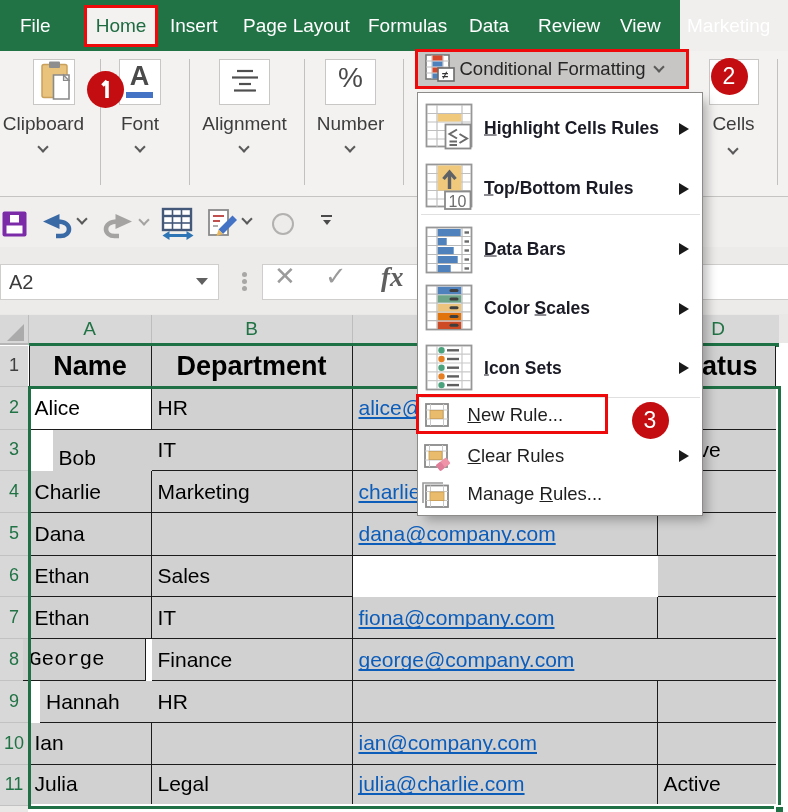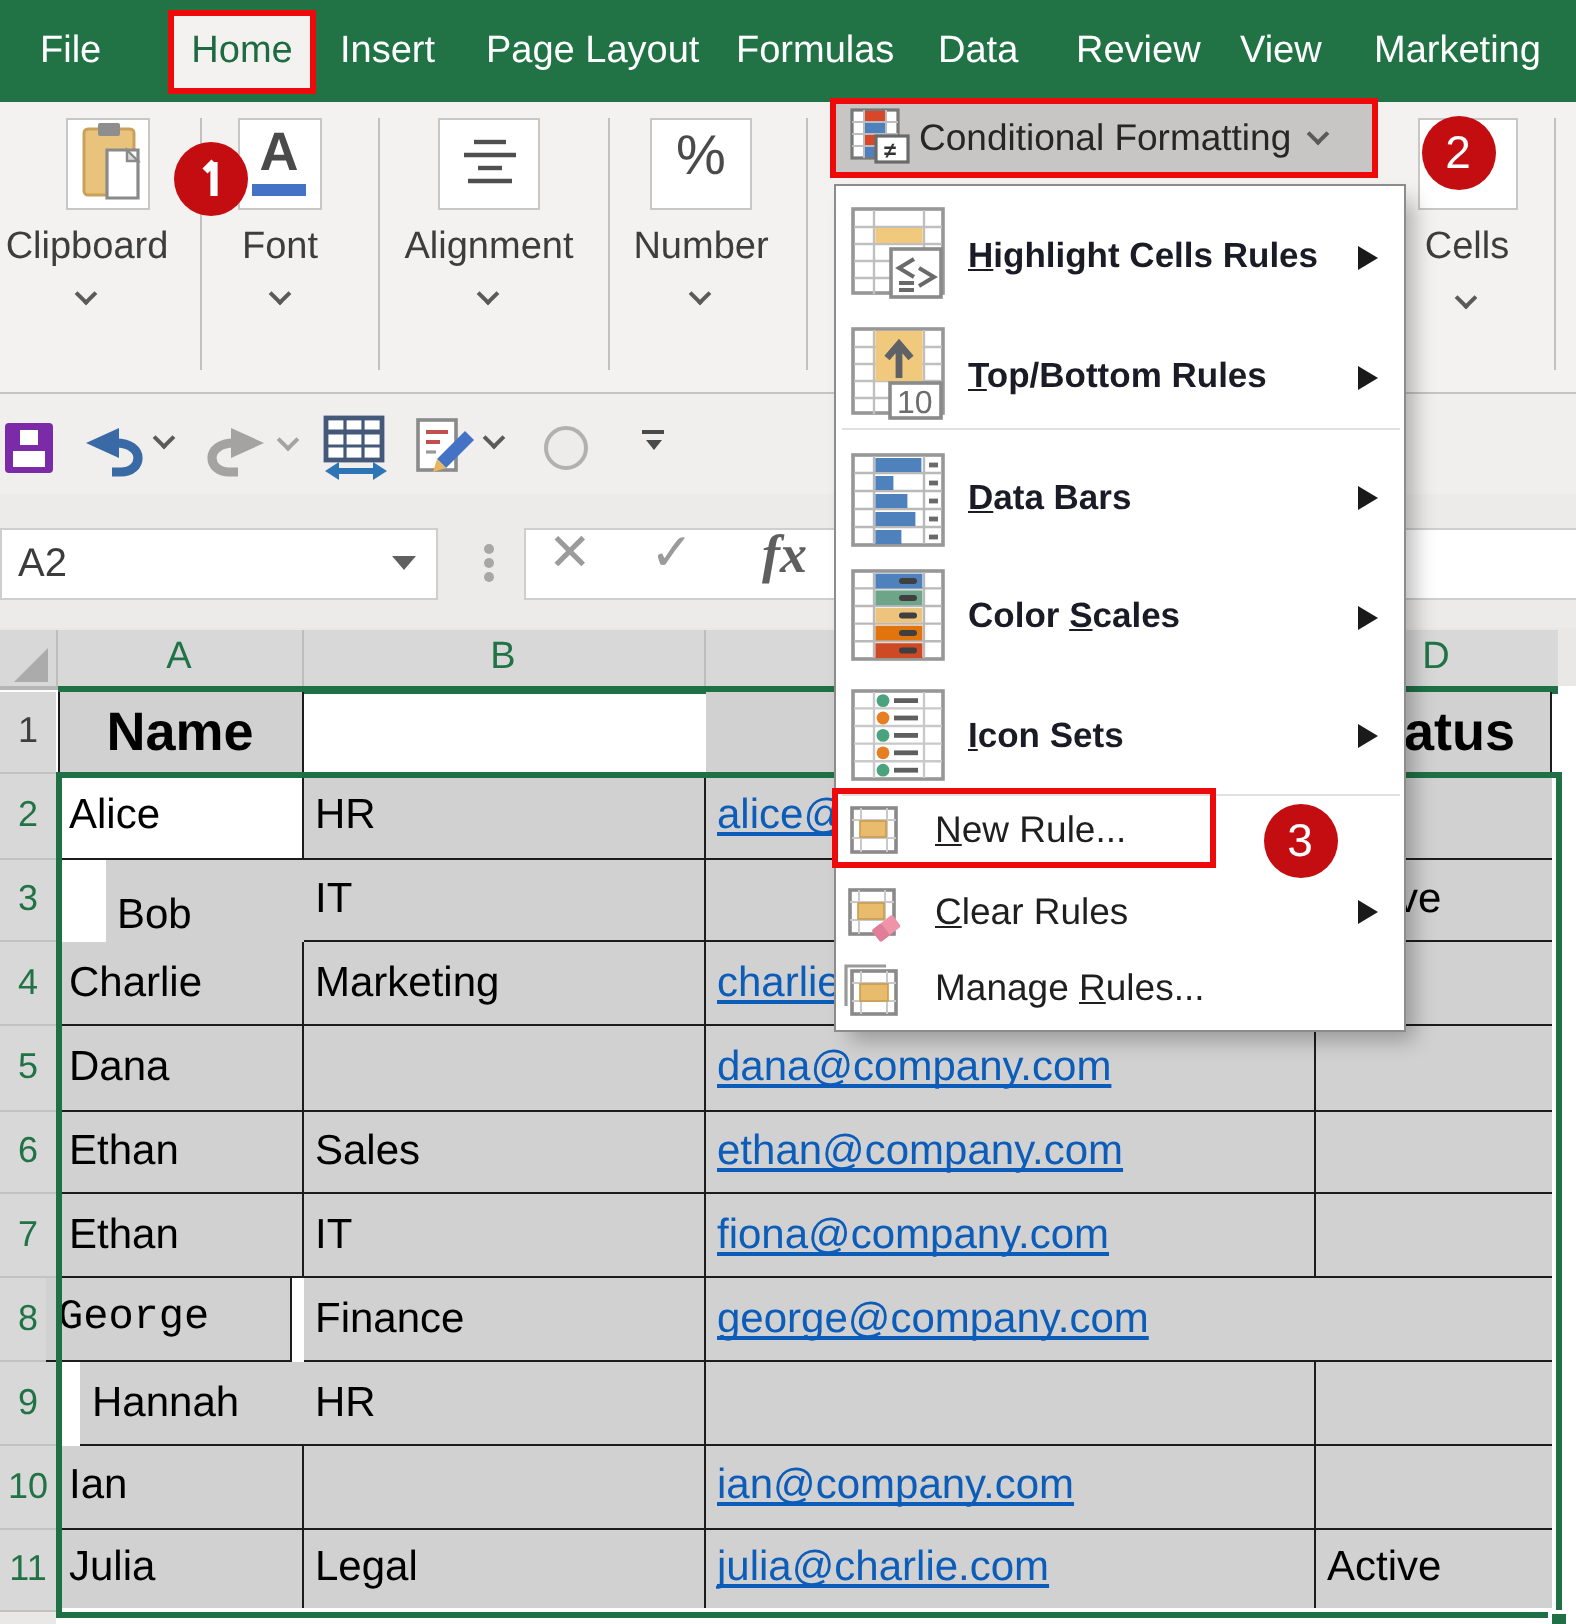--- a/index.html
+++ b/index.html
@@ -1,21 +1,21 @@
 <!DOCTYPE html>
 <html><head>
 <meta charset="utf-8">
 <style>
 * { margin:0; padding:0; box-sizing:border-box; }
 html,body { width:788px; height:812px; overflow:hidden; }
 body { position:relative; font-family:"Liberation Sans", sans-serif; background:#f0efee; }
 .abs { position:absolute; }
 
 
-#tabbar { left:0; top:0; width:788px; height:51px; background:#217346; z-index:4; }
+#tabbar { left:0; top:0; width:680px; height:51px; background:#217346; z-index:4; }
 .tab { position:absolute; top:15px; color:#fff; font-size:19px; white-space:nowrap; }
 #hometab { position:absolute; left:84px; top:5px; width:74px; height:42px; background:#f3f2f1; border:3px solid #ee0a0a; color:#1e6b41; font-size:19px; display:flex; align-items:center; justify-content:center; }
 
 
 #ribbon { left:0; top:51px; width:788px; height:146px; background:#f3f2f1; border-bottom:1px solid #c6c4c2; z-index:3; }
 .gbox { position:absolute; top:7.5px; height:46.5px; background:#fff; border:1px solid #c9c7c5; }
 .glabel { position:absolute; top:61.5px; font-size:19px; color:#3d3d3d; text-align:center; white-space:nowrap; }
 .gsep { position:absolute; top:8px; height:126px; width:1px; background:#c3c1bf; }
 .chev { display:inline-block; width:8px; height:8px; border-right:2.2px solid #5a5a5a; border-bottom:2.2px solid #5a5a5a; transform:rotate(45deg); }
 
@@ -210,20 +210,21 @@
   <div class="rowhdr" style="top:199px; height:42.5px;">5</div>
   <div class="rowhdr" style="top:241.5px; height:41.5px;">6</div>
   <div class="rowhdr" style="top:283px; height:42px;">7</div>
   <div class="rowhdr" style="top:325px; height:42px;">8</div>
   <div class="rowhdr" style="top:367px; height:42px;">9</div>
   <div class="rowhdr" style="top:409px; height:41.5px;">10</div>
   <div class="rowhdr" style="top:450.5px; height:41px;">11</div>
   <div style="position:absolute; left:0; top:491.5px; width:28px; height:7px; background:#e9e8e7;"></div>
 
   <div class="cell hd" style="left:28.5px; top:32px; width:123px; height:41px; border-left:1.5px solid #1c1c1c;">Name</div>
+  <div class="cell hd" style="left:151.5px; top:32px; width:201px; height:41px;">Department</div>
   <div class="cell hd" style="left:352.5px; top:32px; width:305px; height:41px;">Email</div>
   <div class="cell hd" style="left:657.5px; top:32px; width:118.5px; height:41px;">Status</div>
 
   <div class="cell" style="left:28.5px; top:73px; width:123px; height:42.5px; background:#fff;">Alice</div>
   <div class="cell" style="left:151.5px; top:73px; width:201px; height:42.5px;">HR</div>
   <div class="cell lnk" style="left:352.5px; top:73px; width:305px; height:42.5px;">alice@company.com</div>
   <div class="cell" style="left:657.5px; top:73px; width:118.5px; height:42.5px; border-right:none;"></div>
 
   <div class="cell" style="left:28.5px; top:115.5px; width:123px; height:57px;margin-left:24px;">Bob</div>
   <div class="cell" style="left:151.5px; top:115.5px; width:201px; height:41.5px;">IT</div>
@@ -235,21 +236,20 @@
   <div class="cell lnk" style="left:352.5px; top:157px; width:305px; height:42px;">charlie@company.com</div>
   <div class="cell" style="left:657.5px; top:157px; width:118.5px; height:42px; border-right:none;"></div>
 
   <div class="cell" style="left:28.5px; top:199px; width:123px; height:42.5px;">Dana</div>
   <div class="cell" style="left:151.5px; top:199px; width:201px; height:42.5px;"></div>
   <div class="cell lnk" style="left:352.5px; top:199px; width:305px; height:42.5px;">dana@company.com</div>
   <div class="cell" style="left:657.5px; top:199px; width:118.5px; height:42.5px; border-right:none;"></div>
 
   <div class="cell" style="left:28.5px; top:241.5px; width:123px; height:41.5px;">Ethan</div>
   <div class="cell" style="left:151.5px; top:241.5px; width:201px; height:41.5px;">Sales</div>
-  <div class="cell lnk" style="left:352.5px; top:241.5px; width:305px; height:41.5px;">ethan@company.com</div>
   <div class="cell" style="left:657.5px; top:241.5px; width:118.5px; height:41.5px; border-right:none;"></div>
 
   <div class="cell" style="left:28.5px; top:283px; width:123px; height:42px;">Ethan</div>
   <div class="cell" style="left:151.5px; top:283px; width:201px; height:42px;">IT</div>
   <div class="cell lnk" style="left:352.5px; top:283px; width:305px; height:42px;">fiona@company.com</div>
   <div class="cell" style="left:657.5px; top:283px; width:118.5px; height:42px; border-right:none;"></div>
 
   <div class="cell" style="left:23px; top:325px; width:123px; height:42px;font-family:Liberation Mono, monospace;">George</div>
   <div class="cell" style="left:151.5px; top:325px; width:201px; height:42px;">Finance</div>
   <div class="cell lnk" style="left:352.5px; top:325px; width:338px; height:42px;">george@company.com</div>

